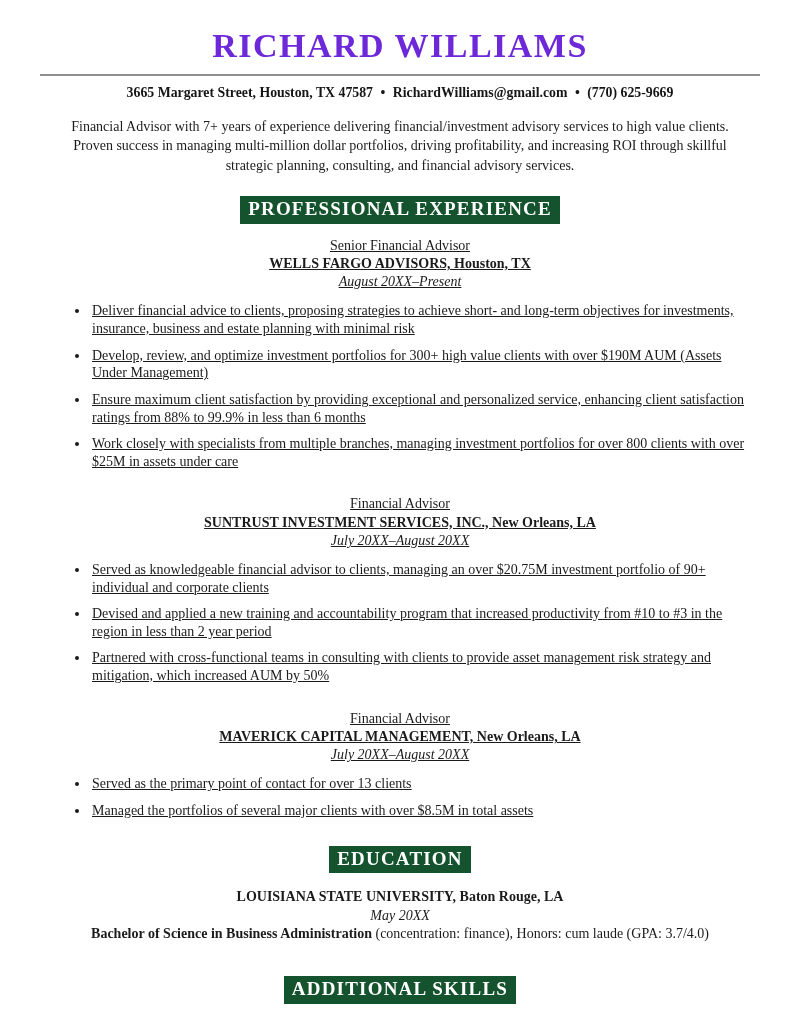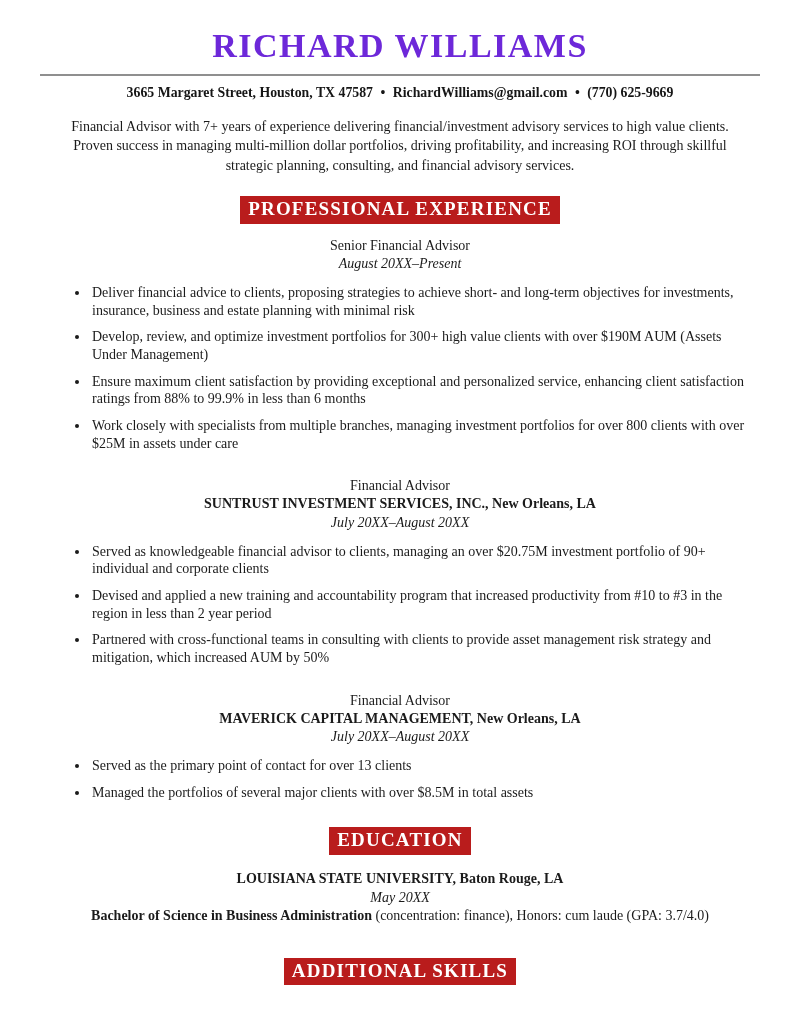--- a/index.html
+++ b/index.html
@@ -41,30 +41,30 @@
     line-height: 1.38;
     padding: 0 14px;
   }
 
   .section-heading-wrap { text-align: center; }
   .section-heading-wrap.experience { margin-top: 21px; }
   .section-heading-wrap.education { margin-top: 26px; }
   .section-heading-wrap.skills { margin-top: 32px; }
   .section-heading {
     display: inline-block;
-    background: #b91c1c;
+    background: #14532d;
     color: #ffffff;
     font-weight: bold;
     font-size: 19px;
     letter-spacing: 1.2px;
     padding: 2px 8px 3px 8px;
     line-height: 1.2;
   }
 
-  .job { margin-top: 13px; }
+  .job { margin-top: 13px; text-decoration: underline; }
   .job + .job { margin-top: 25px; }
   .job-header { text-align: center; font-size: 14px; line-height: 1.3; }
   .job-title { display: block; }
   .job-company { display: block; font-weight: bold; }
   .job-dates { display: block; font-style: italic; }
 
   ul.bullets {
     margin-top: 11px;
     padding-left: 50px;
     padding-right: 8px;
@@ -109,20 +109,21 @@
   <div class="summary">Financial Advisor with 7+ years of experience delivering financial/investment advisory services to high value clients. Proven success in managing multi-million dollar portfolios, driving profitability, and increasing ROI through skillful strategic planning, consulting, and financial advisory services.</div>
 
   <div class="section-heading-wrap experience">
     <span class="section-heading">PROFESSIONAL EXPERIENCE</span>
   </div>
 
   <div>
     <div class="job">
       <div class="job-header">
         <span class="job-title">Senior Financial Advisor</span>
+        <span class="job-company">WELLS FARGO ADVISORS, Houston, TX</span>
         <span class="job-dates">August 20XX–Present</span>
       </div>
       <ul class="bullets">
           <li>Deliver financial advice to clients, proposing strategies to achieve short- and long-term objectives for investments, insurance, business and estate planning with minimal risk</li>
           <li>Develop, review, and optimize investment portfolios for 300+ high value clients with over $190M AUM (Assets Under Management)</li>
           <li>Ensure maximum client satisfaction by providing exceptional and personalized service, enhancing client satisfaction ratings from 88% to 99.9% in less than 6 months</li>
           <li>Work closely with specialists from multiple branches, managing investment portfolios for over 800 clients with over $25M in assets under care</li>
         </ul>
     </div>
 

